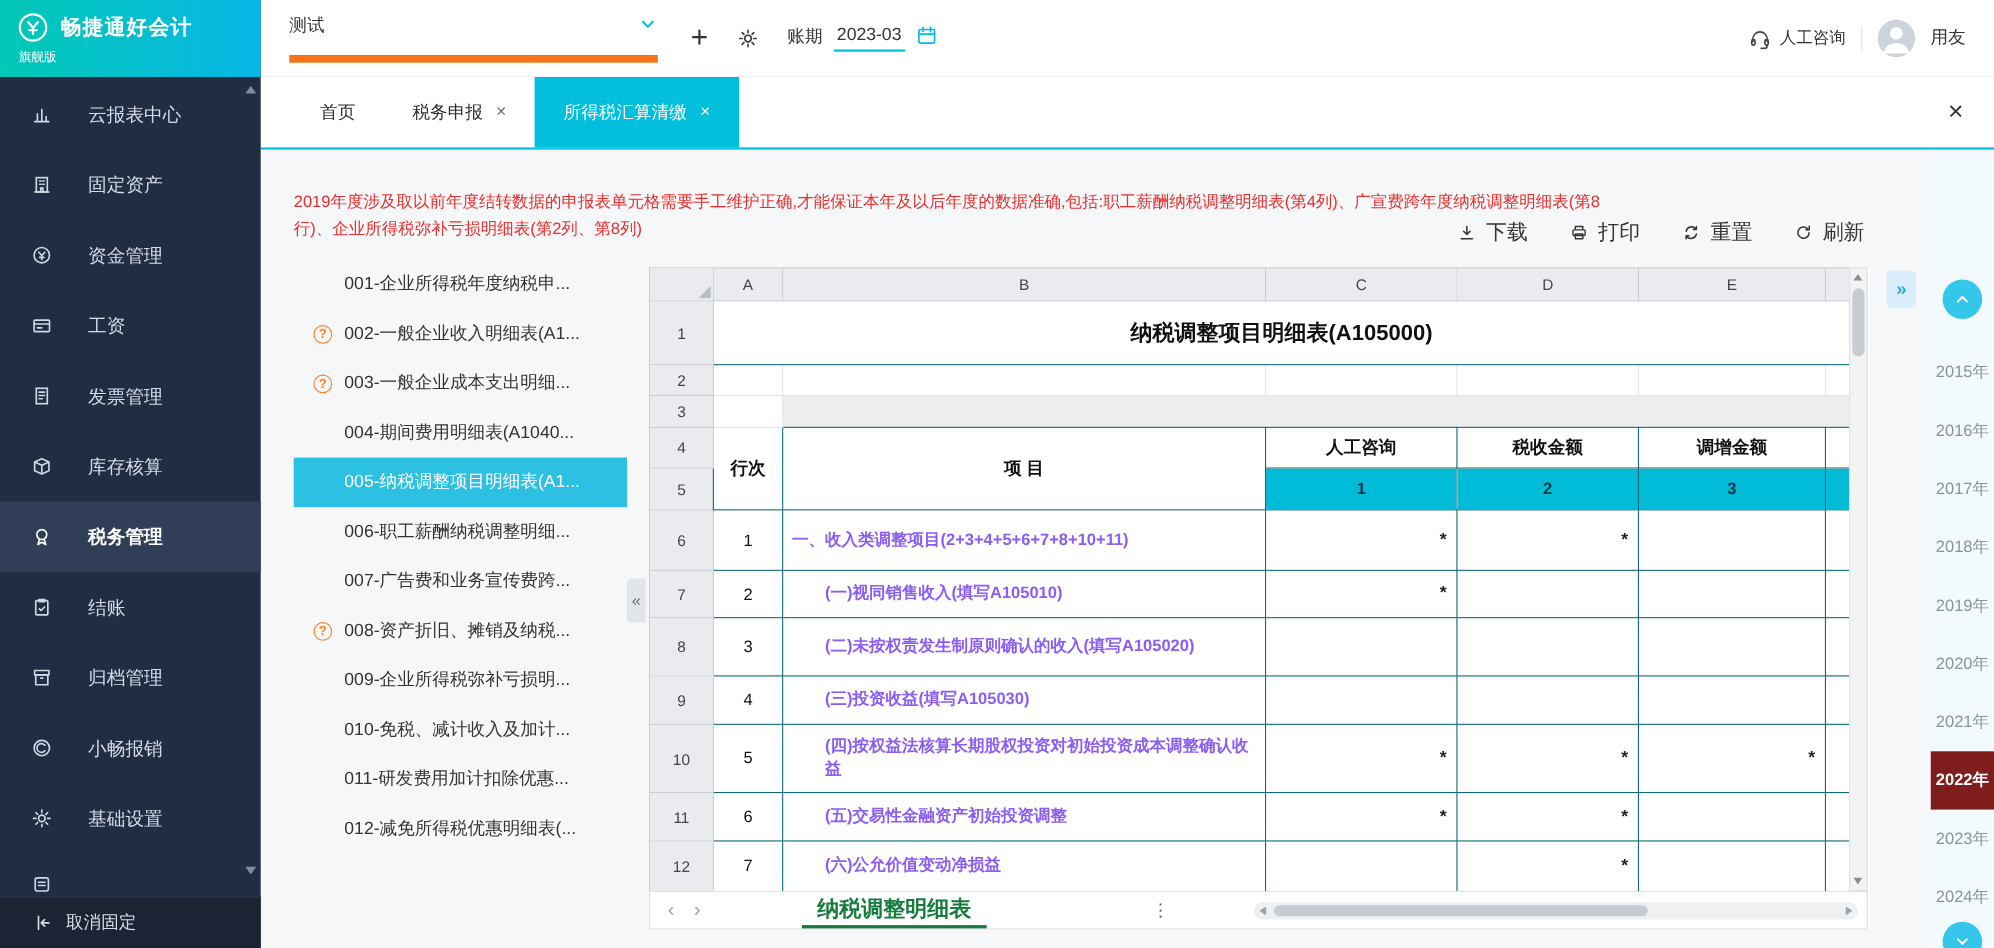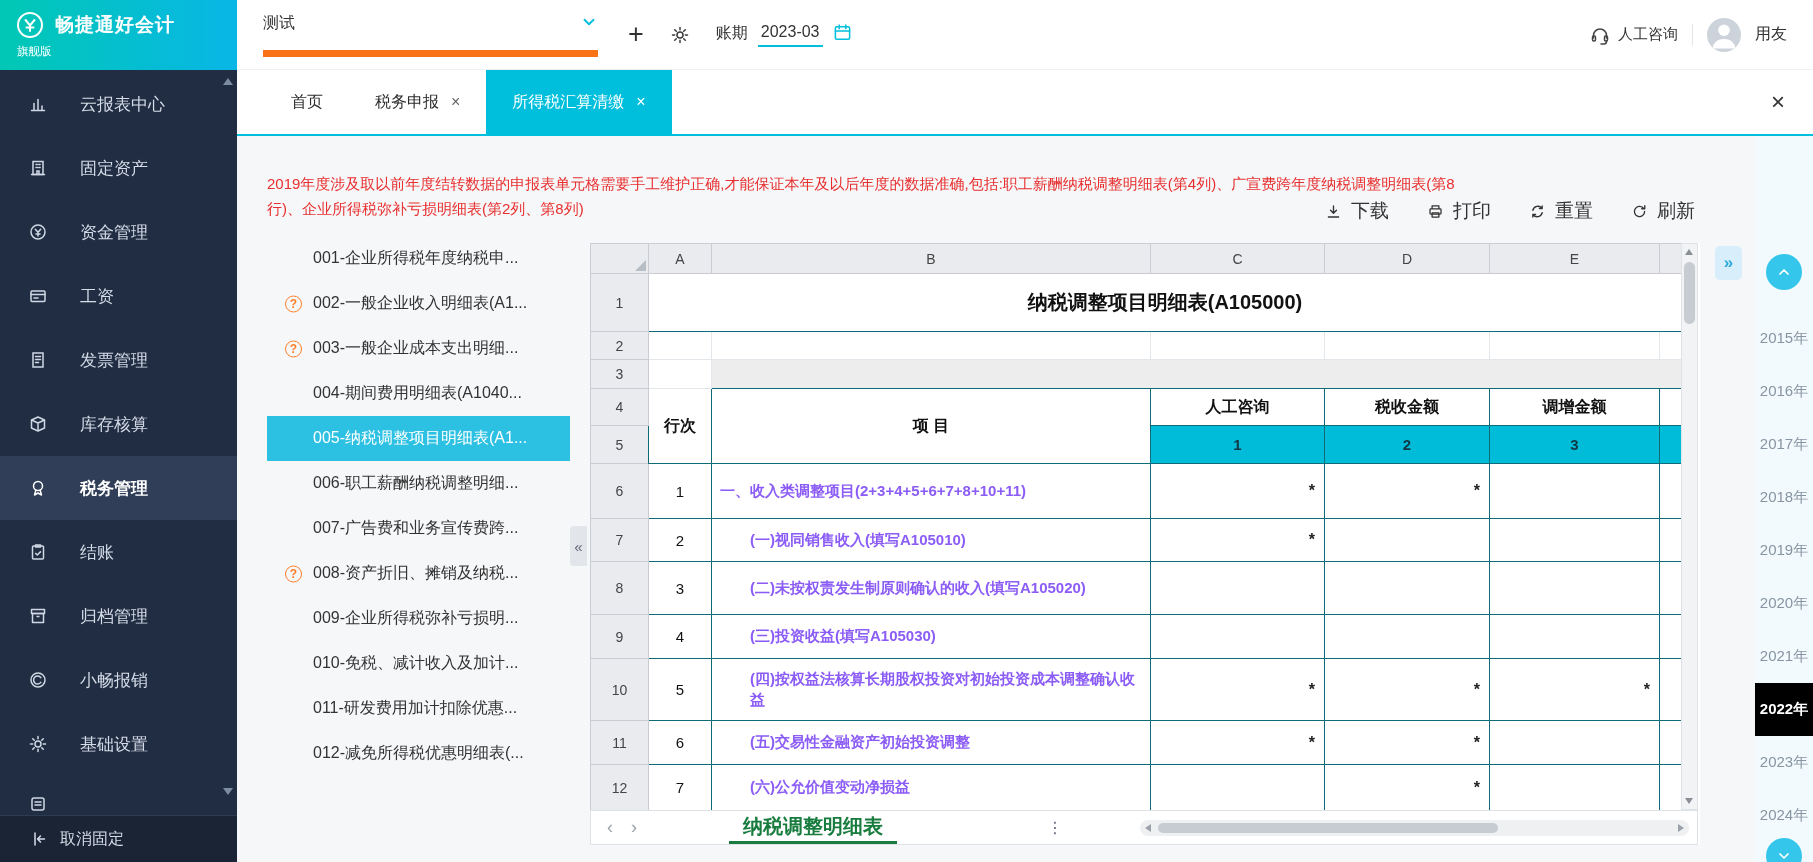--- a/index.html
+++ b/index.html
@@ -109,21 +109,21 @@
   .hsb .a-l{position:absolute;left:5px;top:4px;width:0;height:0;border-top:4px solid transparent;border-bottom:4px solid transparent;border-right:6px solid #9aa1a9}
   .hsb .a-r{position:absolute;right:5px;top:4px;width:0;height:0;border-top:4px solid transparent;border-bottom:4px solid transparent;border-left:6px solid #9aa1a9}
 
   
   .year-rail{position:absolute;left:1518px;top:0;width:58px;height:726px;background:#f2fafd;overflow:hidden}
   .rail-circle{position:absolute;left:11px;width:36px;height:36px;border-radius:50%;background:#35c6ec;display:flex;
                align-items:center;justify-content:center;color:#fff;cursor:pointer;z-index:3}
   .rail-up{top:118px}.rail-dn{top:702px}
   .years{position:absolute;top:176px;left:0;right:0}
   .year{height:53px;display:flex;align-items:center;justify-content:center;font-size:15px;color:#8794a2;cursor:pointer}
-  .year.active{background:#000000;color:#fff;font-weight:bold}
+  .year.active{background:#7f1d1d;color:#fff;font-weight:bold}
 </style>
 </head>
 <body>
 
 <div class="sidebar">
   <div class="logo">
     <div class="logo-row">
       <svg class="svg-ic" width="32" height="32" viewBox="0 0 32 32" fill="none" stroke="#fff" stroke-width="2">
         <circle cx="16" cy="16" r="12"></circle>
           <path d="M11.5 11l4.5 5.5L20.5 11M16 16.5V22M12.5 18.5h7" stroke-linecap="round"></path>

